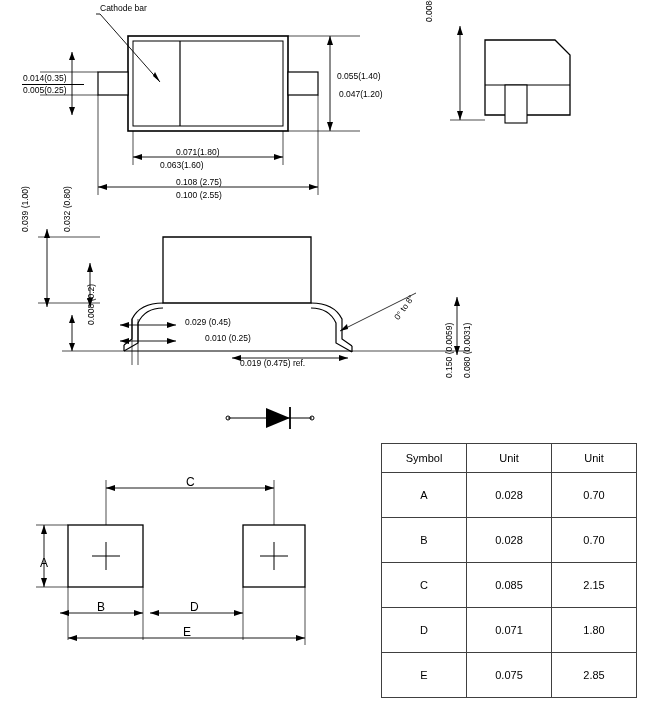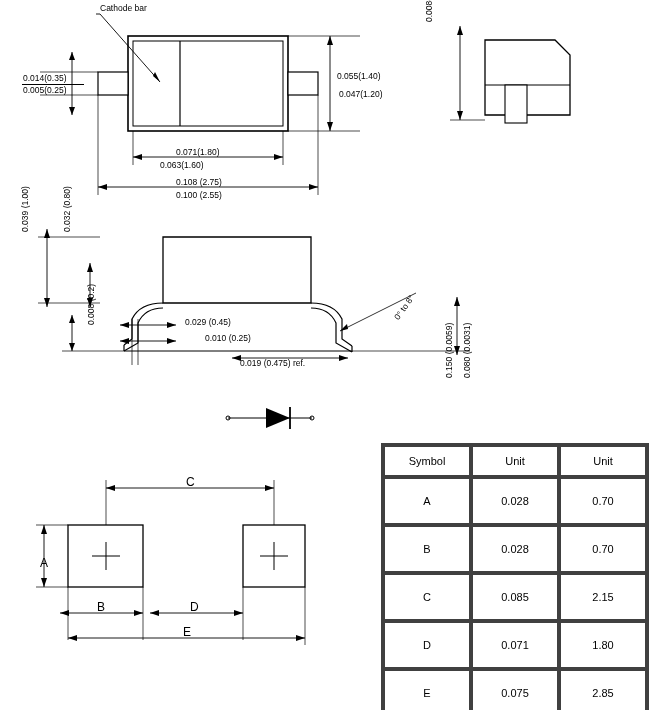--- a/index.html
+++ b/index.html
@@ -4,21 +4,21 @@
 <style>
   html,body{margin:0;padding:0;background:#ffffff;}
   body{width:650px;height:710px;position:relative;font-family:"Liberation Sans",sans-serif;color:#000;overflow:hidden;}
   .stage{position:absolute;left:0;top:0;width:650px;height:710px;border-radius:6px;}
   .abs{position:absolute;}
   .lbl{font-size:8.5px;line-height:10px;white-space:nowrap;color:#000;}
   .ln{position:absolute;background:#000;}
   .hln{height:1px;}
   svg{position:absolute;overflow:visible;}
   table.dim{position:absolute;border-collapse:collapse;}
-  table.dim td{border:4px solid #404040;text-align:center;font-size:11px;padding:0;height:44px;width:84px;}
+  table.dim td{border:1px solid #404040;text-align:center;font-size:11px;padding:0;height:44px;width:84px;}
   table.dim td.hdr{height:28px;}
   .cellwrap{display:flex;align-items:center;justify-content:center;height:100%;}
 </style>
 </head>
 <body>
 
 <div class="stage">
 
   <svg style="left:0;top:0;width:650px;height:215px;">
 

